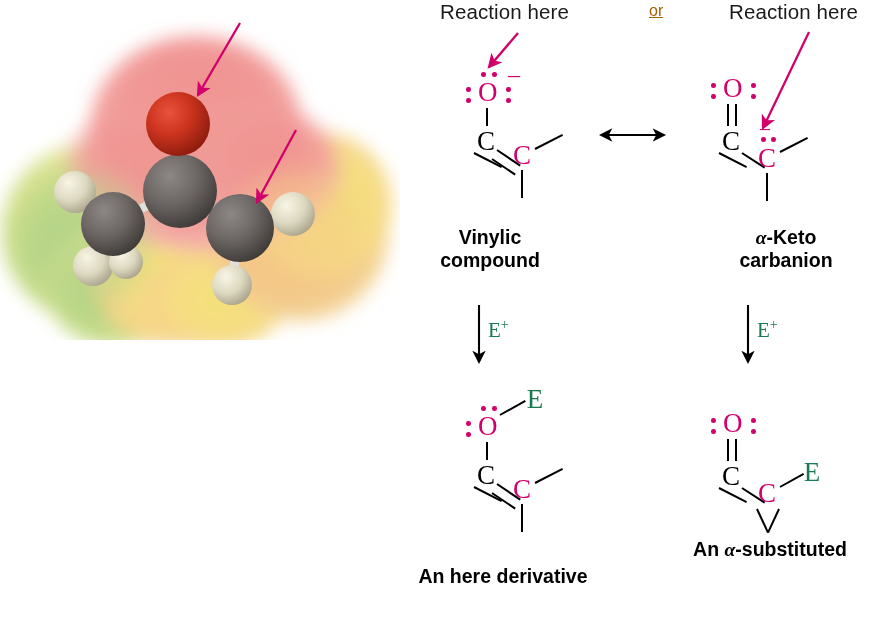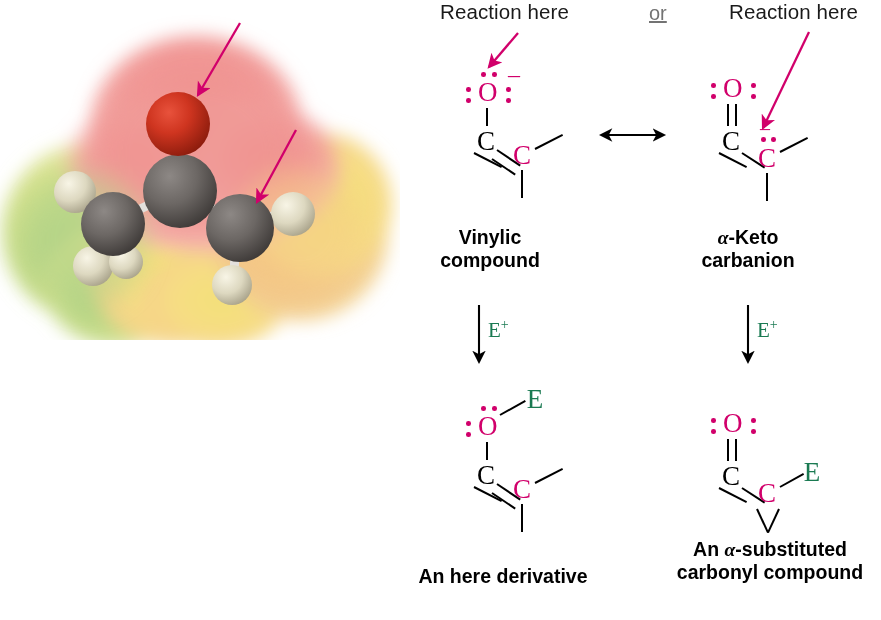--- a/index.html
+++ b/index.html
@@ -37,22 +37,22 @@
     white-space: nowrap;
     color: #000000;
   }
   .reaction-here {
     font-size: 20.5px;
     font-family: "Liberation Sans", sans-serif;
     color: #1a1a1a;
     letter-spacing: 0.1px;
   }
   .or-label {
-    font-size: 20px;
-    color: #737373;
+    font-size: 16px;
+    color: #a16207;
     text-decoration: underline;
   }
   .caption {
     position: absolute;
     text-align: center;
     font-weight: bold;
     font-size: 19.5px;
     line-height: 23px;
     color: #000000;
     white-space: nowrap;
@@ -302,21 +302,21 @@
     <div class="charge" style="left:760px; top:118px; font-size:20px;">–</div>
     <div class="dot" style="left:761px; top:137px;"></div>
     <div class="dot" style="left:771px; top:137px;"></div>
 
     <div class="atom atom-mag" style="left:758px; top:145px; width:18px;">C</div>
 
     <div class="bond" style="left:780px; top:151px; width:31px; height:2px; transform:rotate(-27deg);"></div>
 
     <div class="bond" style="left:766px; top:173px; width:2px; height:28px;"></div>
 
-    <div class="caption" style="left:678px; top:226px; width:140px;">
+    <div class="caption" style="left:716px; top:226px; width:140px;">
       <span class="alpha">α</span><span>-Keto</span><br>
       <span>carbanion</span>
     </div>
   </div>
 
   <div class="eplus" style="left:488px; top:317px;">
     <span>E</span><sup>+</sup>
   </div>
   <div class="eplus" style="left:757px; top:317px;">
     <span>E</span><sup>+</sup>
@@ -376,17 +376,16 @@
 
     <div class="bond" style="left:780px; top:486px; width:27px; height:2px; transform:rotate(-29deg);"></div>
 
     <div class="atom atom-green" style="left:803px; top:459px; width:18px;">E</div>
 
     <div class="bond" style="left:757px; top:508px; width:26px; height:2px; transform:rotate(65deg);"></div>
     <div class="bond" style="left:779px; top:508px; width:26px; height:2px; transform:rotate(115deg);"></div>
 
     <div class="caption" style="left:658px; top:538px; width:224px;">
       <span>An </span><span class="alpha">α</span><span>-substituted</span><br>
-      <span>carbonyl compound</span>
     </div>
   </div>
 
 </div>
 
 </body></html>

